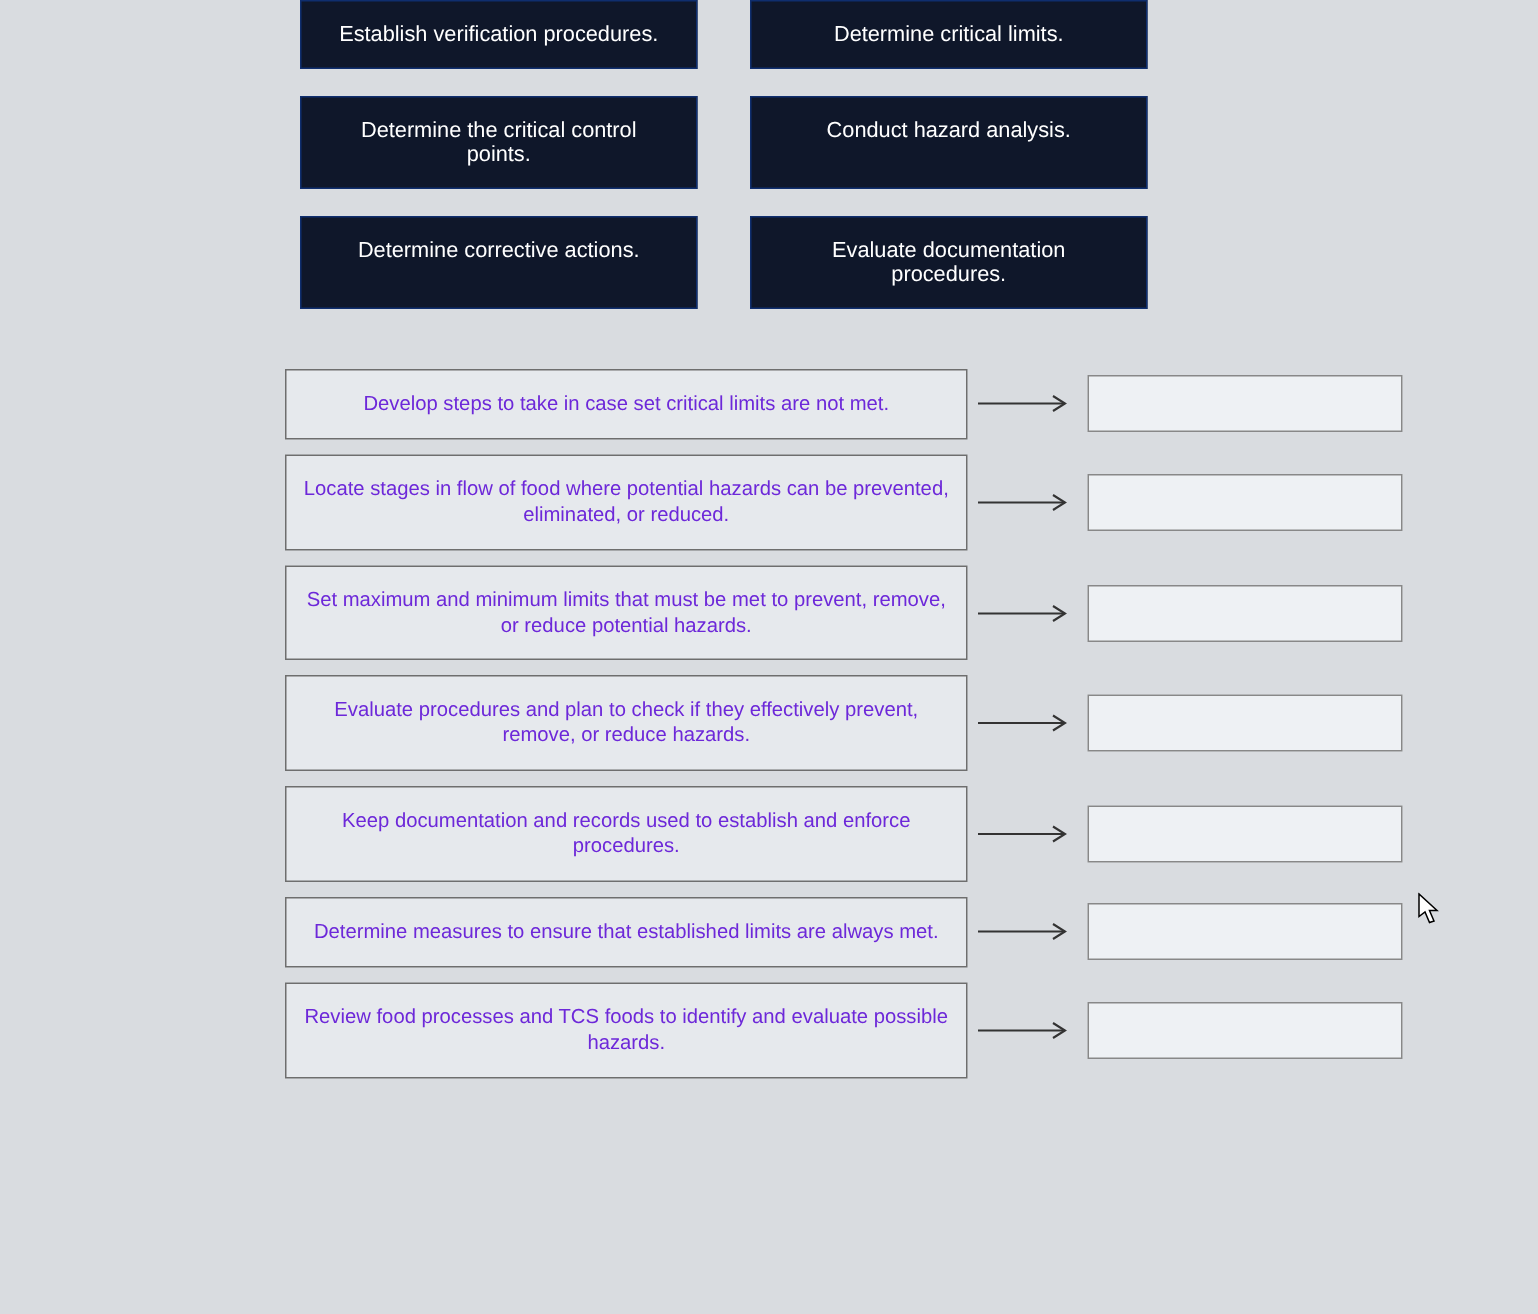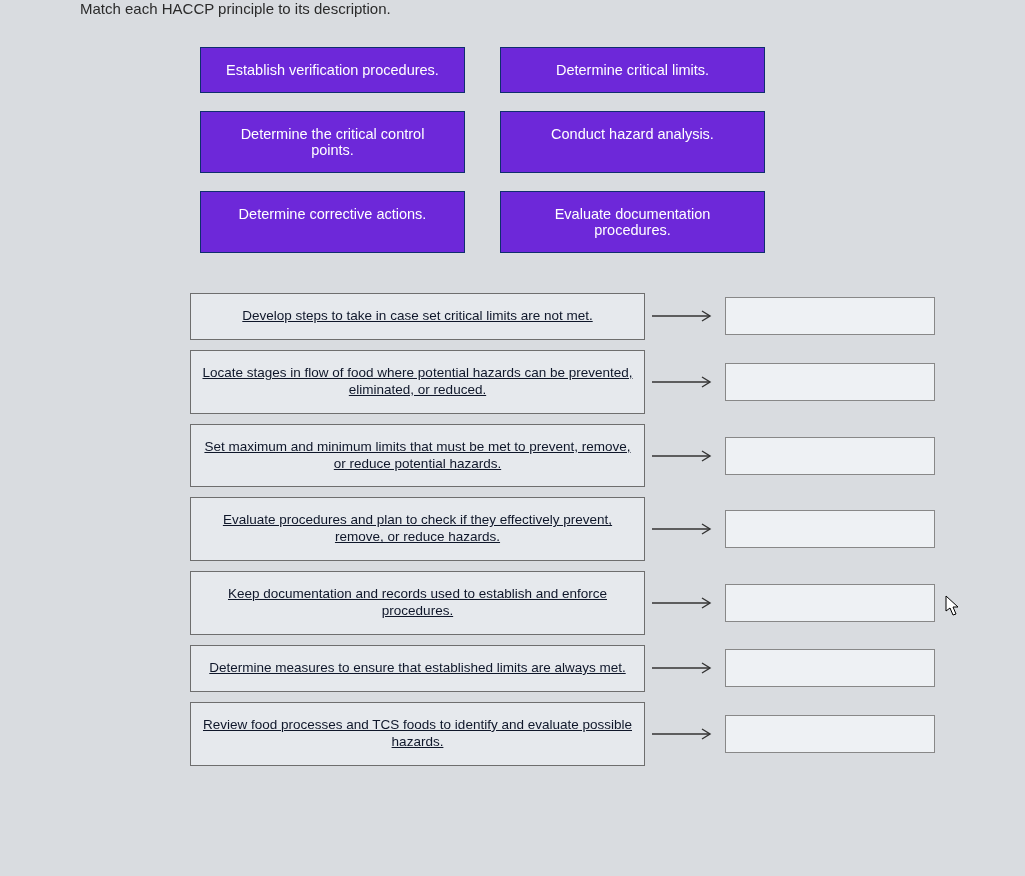--- a/index.html
+++ b/index.html
@@ -29,21 +29,21 @@
   }
   .tiles {
     margin-left: 120px;
     display: grid;
     grid-template-columns: 265px 265px;
     column-gap: 35px;
     row-gap: 18px;
     margin-bottom: 40px;
   }
   .tile {
-    background: #6d28d9;
+    background: #0f172a;
     color: #ffffff;
     font-size: 14.5px;
     text-align: center;
     padding: 14px 24px;
     cursor: grab;
     user-select: none;
     border: 1px solid #0f2e6e;
   }
   .matches {
     margin-left: 110px;
@@ -52,28 +52,27 @@
     display: flex;
     align-items: center;
     margin-bottom: 10px;
   }
   .desc-box {
     width: 455px;
     min-height: 42px;
     border: 1px solid #6e6e6e;
     background: #e6e9ed;
     font-size: 13.5px;
-    color: #0f172a;
+    color: #6d28d9;
     text-align: center;
     display: flex;
     align-items: center;
     justify-content: center;
     padding: 14px 10px;
     line-height: 1.25;
-    text-decoration: underline;
   }
   .arrow {
     width: 80px;
     display: flex;
     align-items: center;
     justify-content: center;
   }
   .arrow svg { display: block; }
   .drop-box {
     width: 210px;
@@ -86,21 +85,20 @@
     left: 945px;
     top: 595px;
     pointer-events: none;
   }
 </style>
 </head>
 <body>
 
 <div class="page">
 
-  <div class="instr2">Match each HACCP principle to its description.</div>
 
   <div class="tiles">
     <div class="tile">Establish verification procedures.</div>
     <div class="tile">Determine critical limits.</div>
     <div class="tile">Determine the critical control points.</div>
     <div class="tile">Conduct hazard analysis.</div>
     <div class="tile">Determine corrective actions.</div>
     <div class="tile">Evaluate documentation procedures.</div>
   </div>
 

